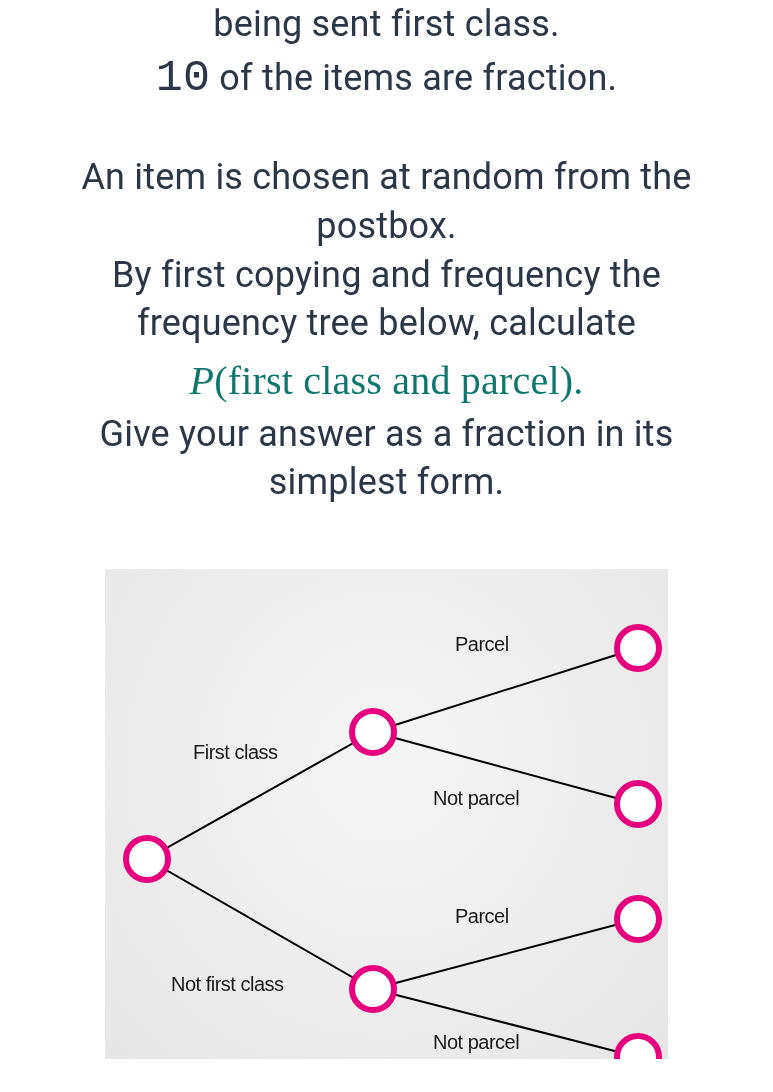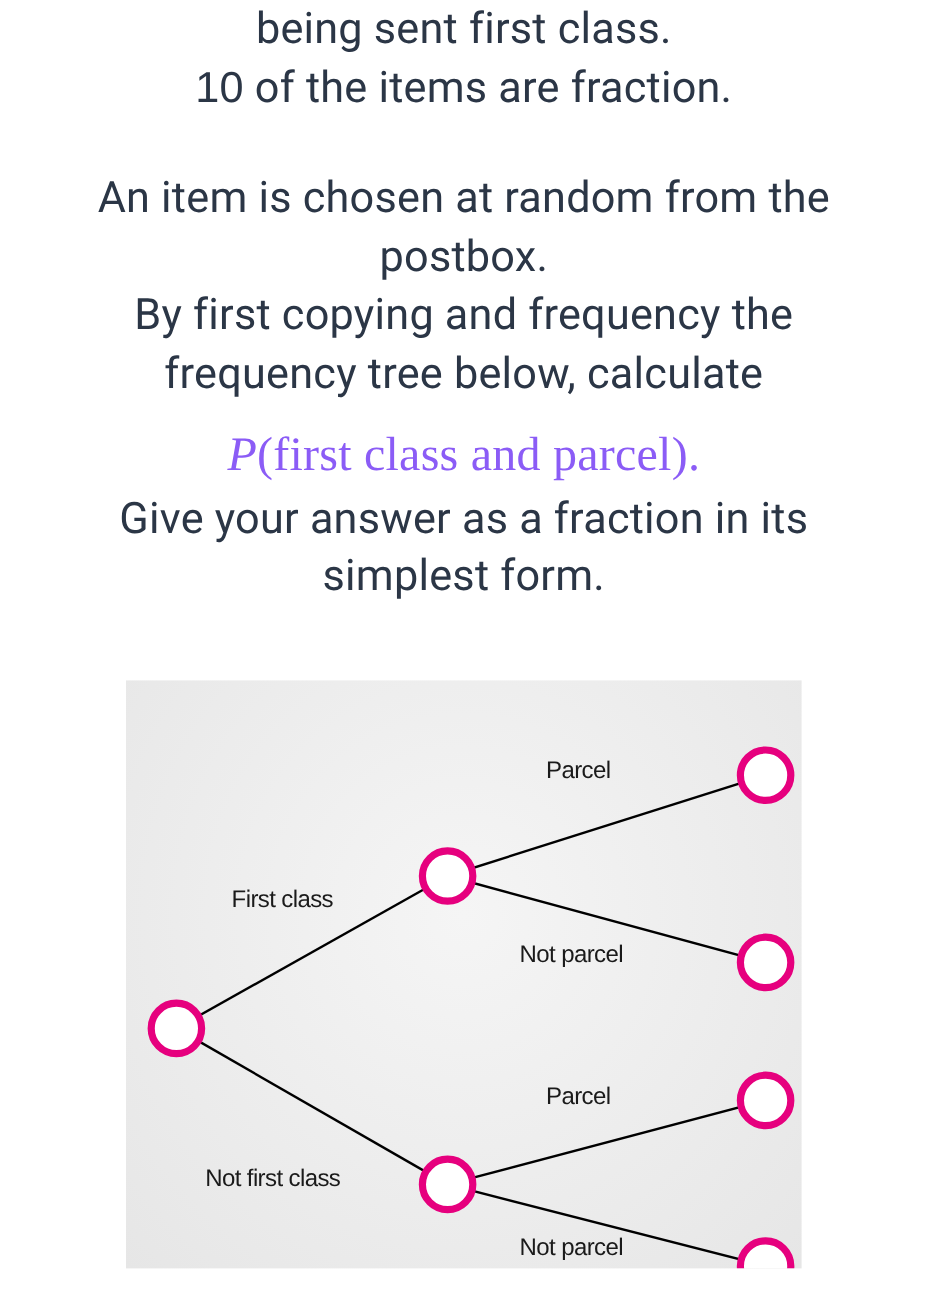--- a/index.html
+++ b/index.html
@@ -1,22 +1,22 @@
 <!DOCTYPE html>
 <html><head>
 <meta charset="utf-8">
 <style>
   * { box-sizing: border-box; margin: 0; padding: 0; }
   html, body { width: 773px; height: 1092px; background: #ffffff; overflow: hidden; }
   body { font-family: -apple-system, BlinkMacSystemFont, "Segoe UI", Roboto, sans-serif; color: #2b3646; }
   .content { width: 773px; padding-top: 0; text-align: center; }
   .text-block { font-size: 36px; line-height: 1.35; color: #2b3646; font-weight: 400; letter-spacing: 0.2px; }
   .text-block .line { display: block; }
-  .num { font-family: Liberation Sans, sans-serif; font-size: 36px; }
-  .formula-line { font-family: Georgia, "Times New Roman", serif; font-style: italic; font-size: 40px; color: #8b5cf6; margin-top: 16px; margin-bottom: 2px; }
+  .num { font-family: Liberation Mono, monospace; font-size: 45px; }
+  .formula-line { font-family: Georgia, "Times New Roman", serif; font-style: italic; font-size: 40px; color: #0f766e; margin-top: 6px; margin-bottom: 2px; }
   .formula-line .upright { font-style: normal; }
   .spacer { height: 44px; }
   .spacer2 { height: 62px; }
 
   .diagram-wrap { display: flex; justify-content: center; width: 100%; }
   .diagram {
     position: relative;
     width: 563px;
     height: 490px;
     background: radial-gradient(ellipse at 50% 40%, #f5f5f5 0%, #e6e6e6 100%);

